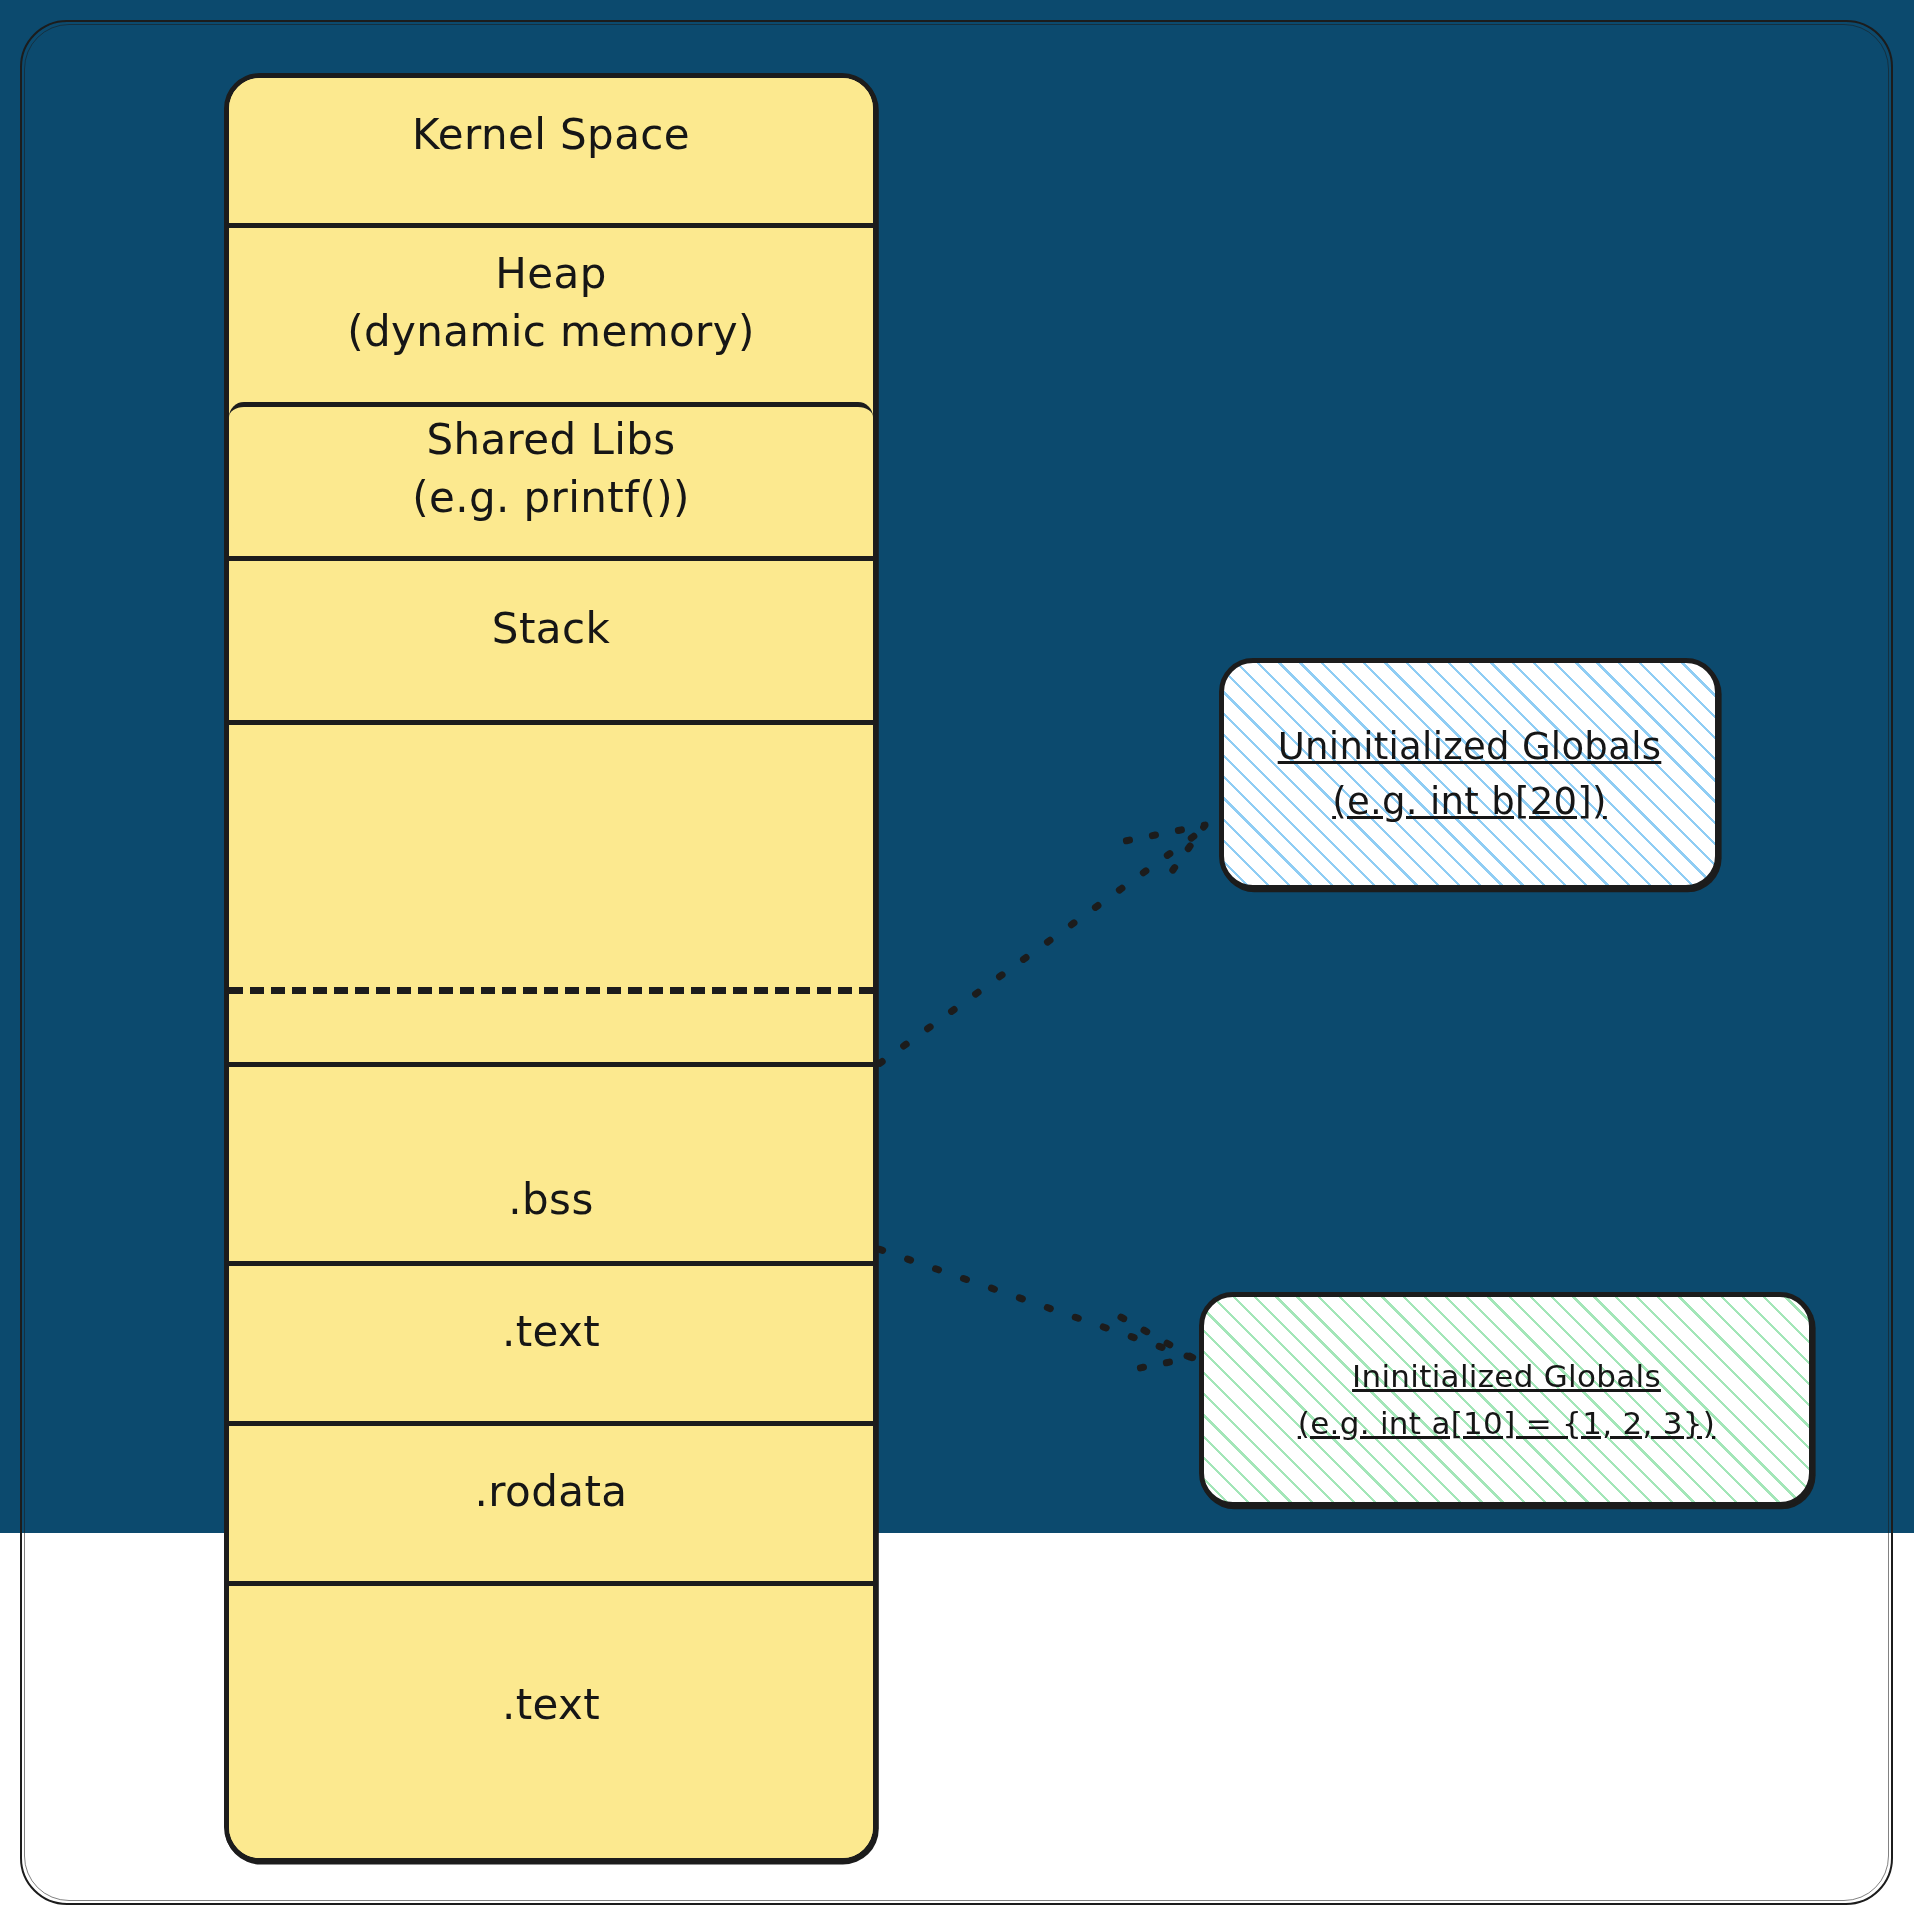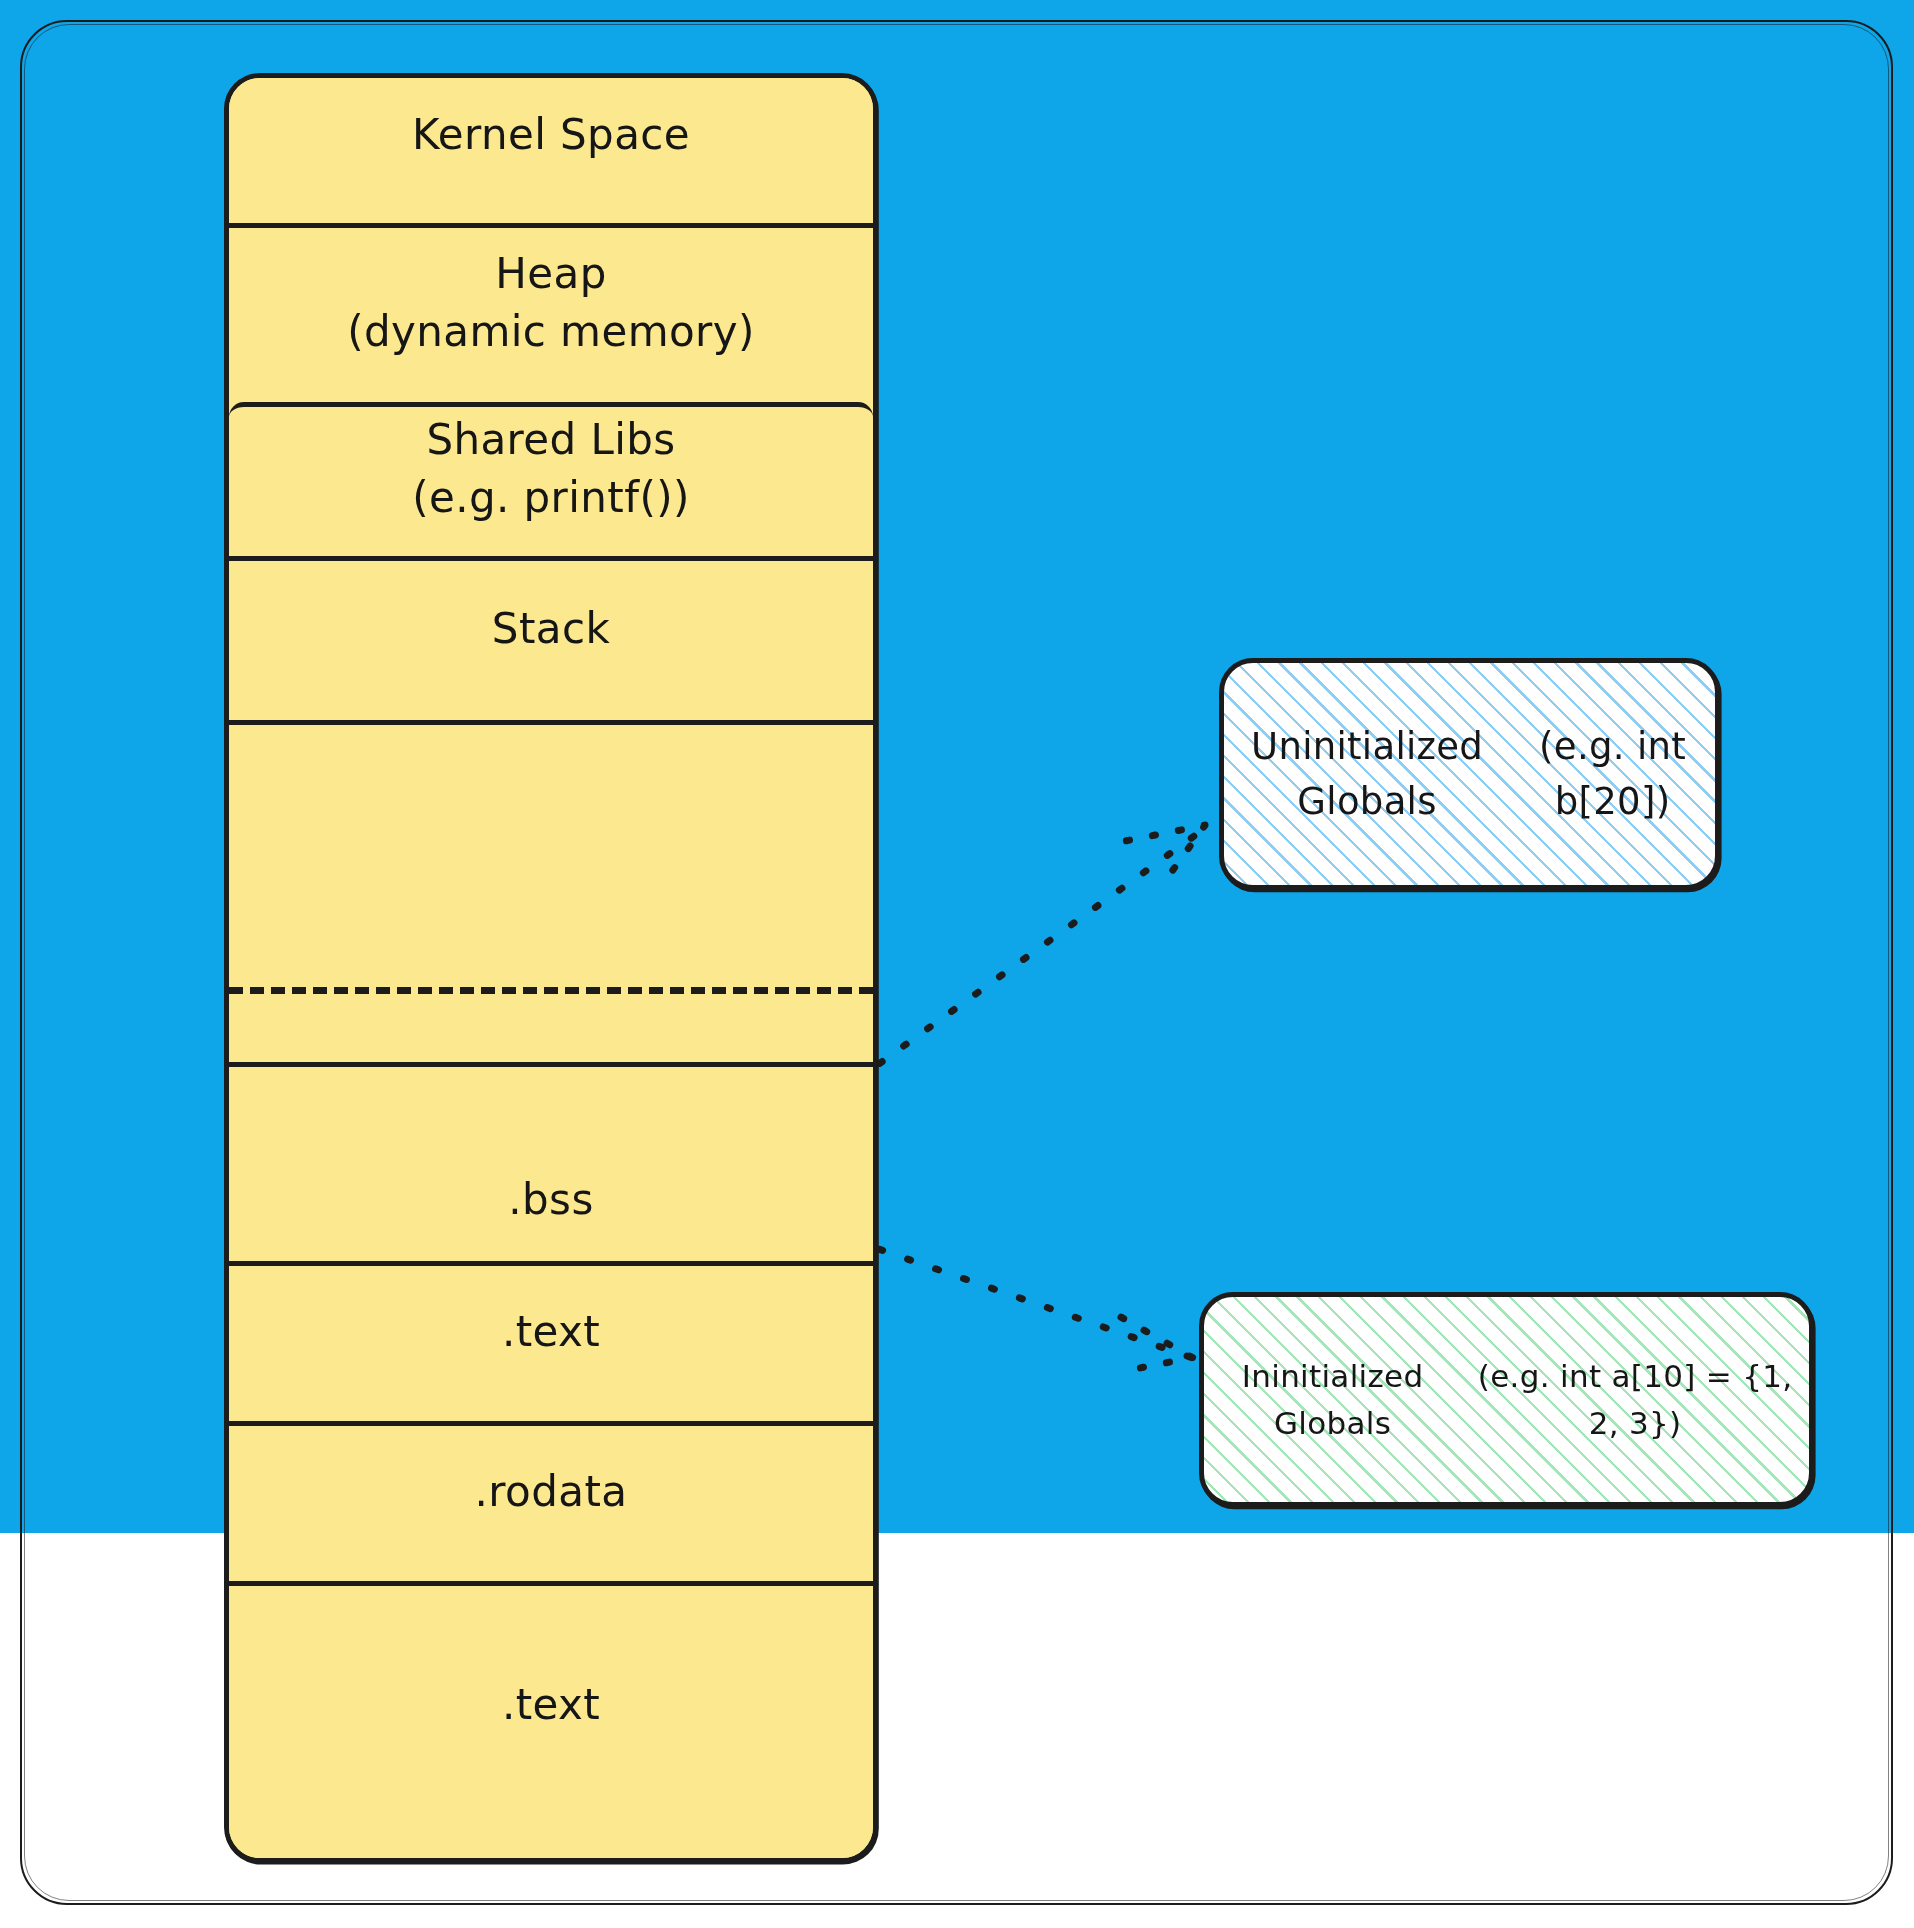--- a/index.html
+++ b/index.html
@@ -12,21 +12,21 @@
     width: 1915px;
     height: 1929px;
     font-family: "DejaVu Sans", sans-serif;
     overflow: hidden;
   }
 
   #canvas {
     position: relative;
     width: 1915px;
     height: 1533px;
-    background: #0ea5e9;
+    background: #0c4a6e;
   }
 
   
   .outer-frame {
     position: absolute;
     left: 20px;
     top: 20px;
     width: 1873px;
     height: 1885px;
     border: 2.3px solid #1c1c1c;
@@ -114,30 +114,32 @@
     border-top: 7px dashed #1c1c1c;
   }
 
   
   .callout {
     position: absolute;
     border: 5.4px solid #1c1c1c;
     border-radius: 34px;
     box-sizing: border-box;
     display: flex;
+    flex-direction: column;
     align-items: center;
     justify-content: center;
     text-align: center;
     color: #161616;
     font-family: "DejaVu Sans", sans-serif;
     font-size: 37px;
     line-height: 1.5;
     letter-spacing: 0.3px;
     background-color: #ffffff;
     box-shadow: 1.6px 2.3px 0 0 #1c1c1c;
+    text-decoration: underline;
   }
 
   .callout-blue {
     left: 1219px;
     top: 658px;
     width: 501px;
     height: 232px;
     background-image: repeating-linear-gradient(
       45deg,
       #8fcdf4 0px, #8fcdf4 2.3px,

